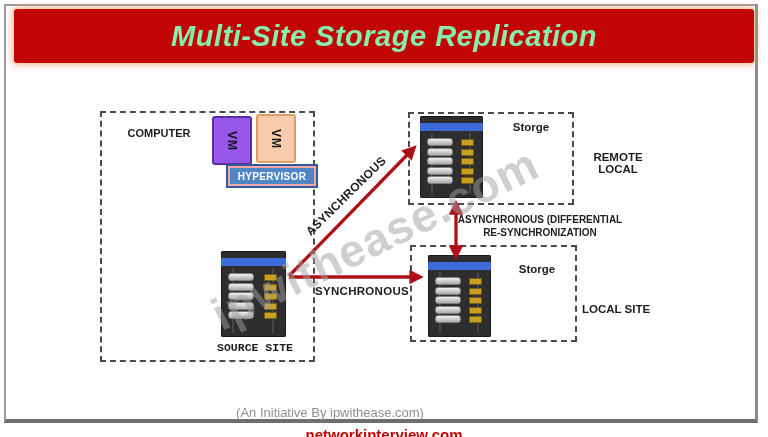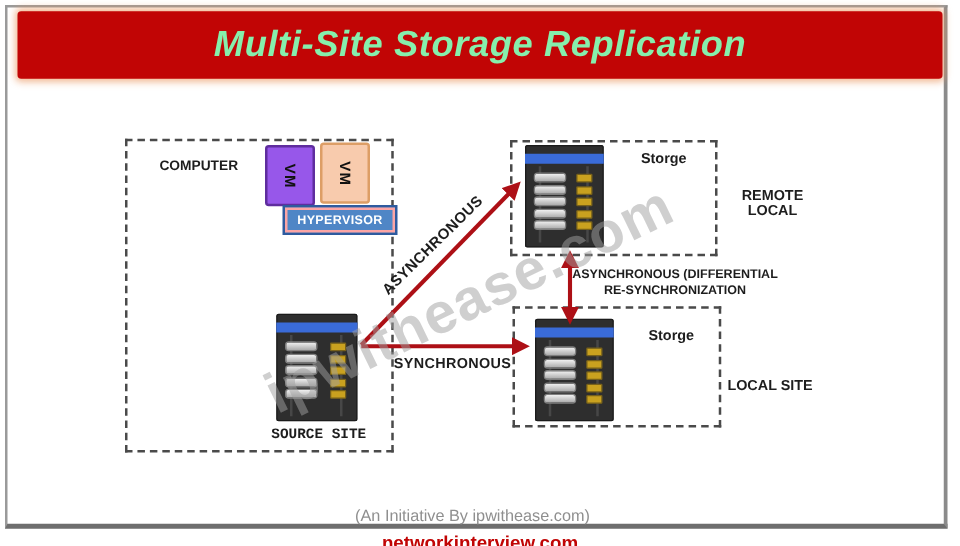--- a/index.html
+++ b/index.html
@@ -78,21 +78,21 @@
   
   .watermark{
     position:absolute;left:140px;top:212px;width:470px;text-align:center;
     font-size:46px;font-weight:bold;color:rgba(160,160,160,.5);
     transform:rotate(-26deg);letter-spacing:1px;pointer-events:none;z-index:5;
   }
   
   .footer-site{position:absolute;left:0;top:388px;width:768px;text-align:center;
     font-size:15px;font-weight:bold;color:var(--banner-red,#c10505);margin-top:38px;}
   .footer-tag{position:absolute;left:0;top:405px;width:660px;text-align:center;
-    font-size:13px;color:#8f8f8f;padding-left:48px;}
+    font-size:13px;color:#8f8f8f;}
 </style>
 </head>
 <body>
 
 <div id="canvas">
 
   <div class="frame"></div>
 
   <div class="banner">
     <h1>Multi-Site Storage Replication</h1>

